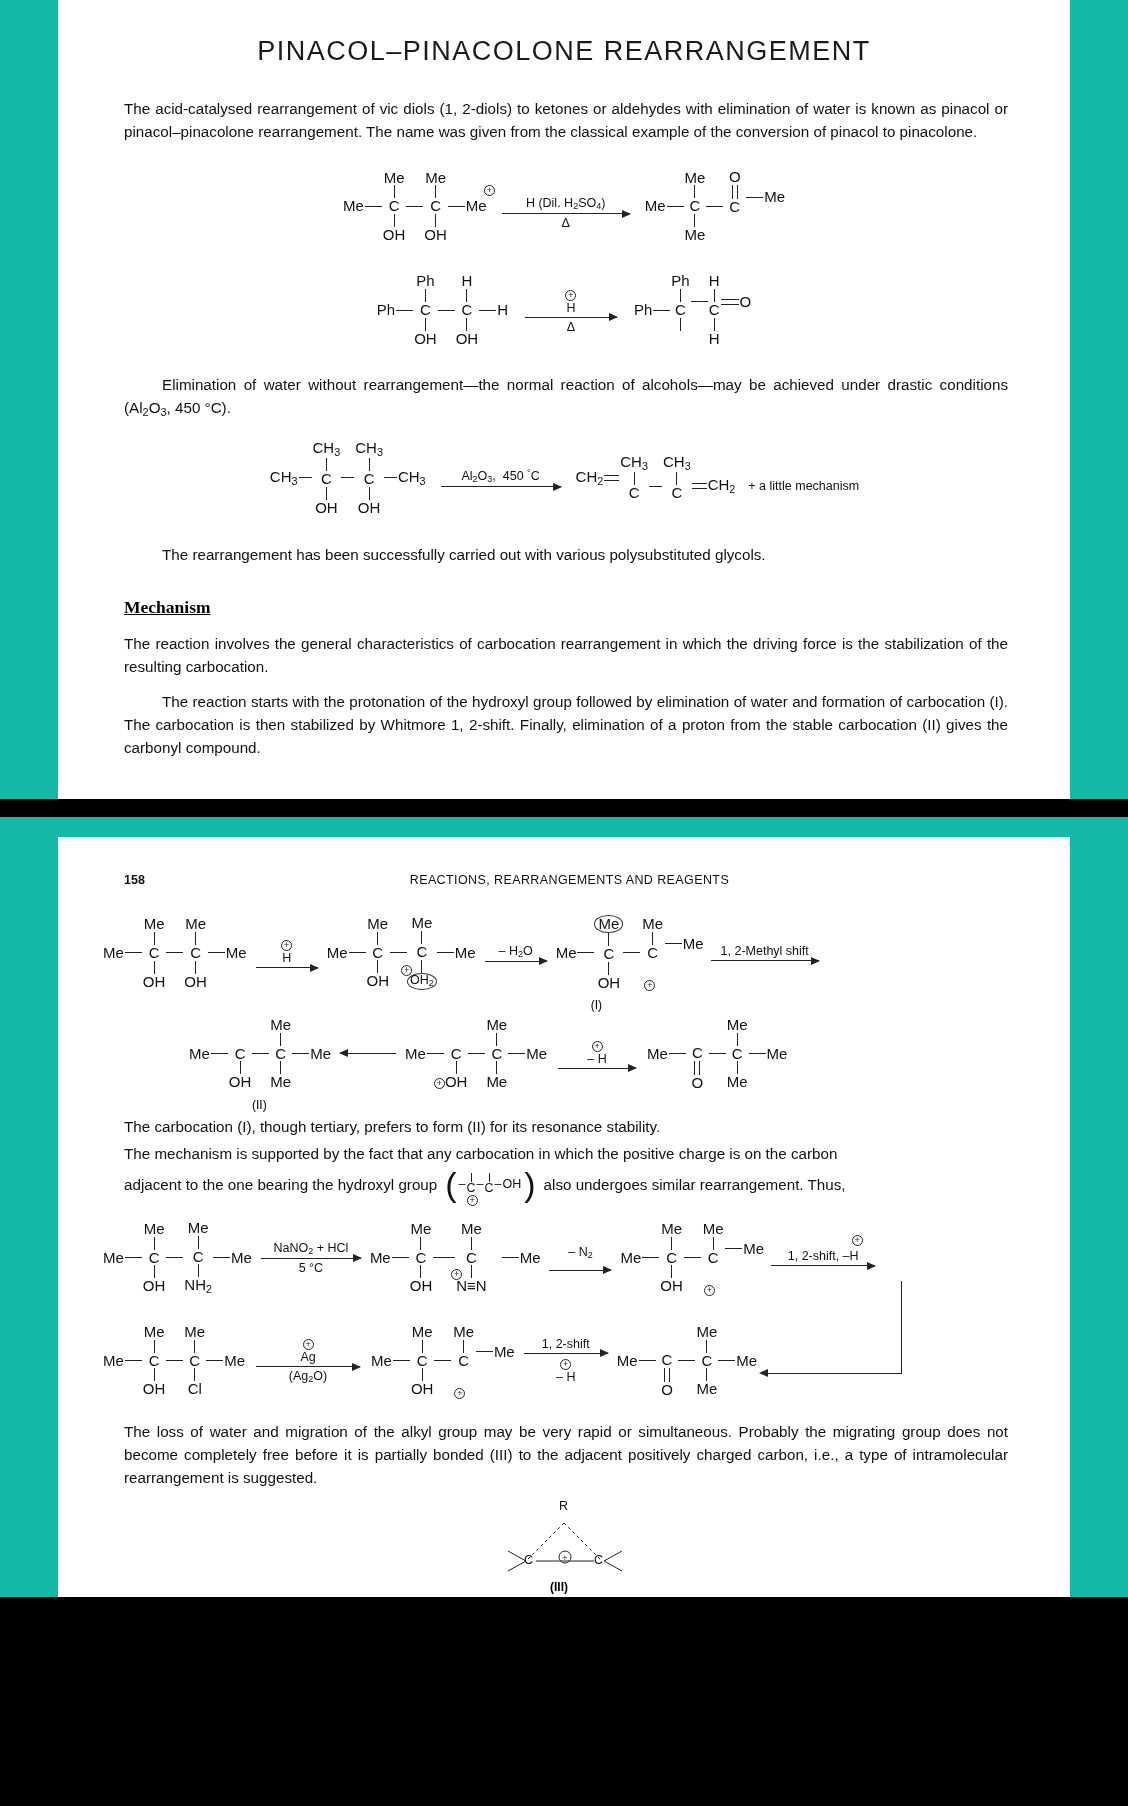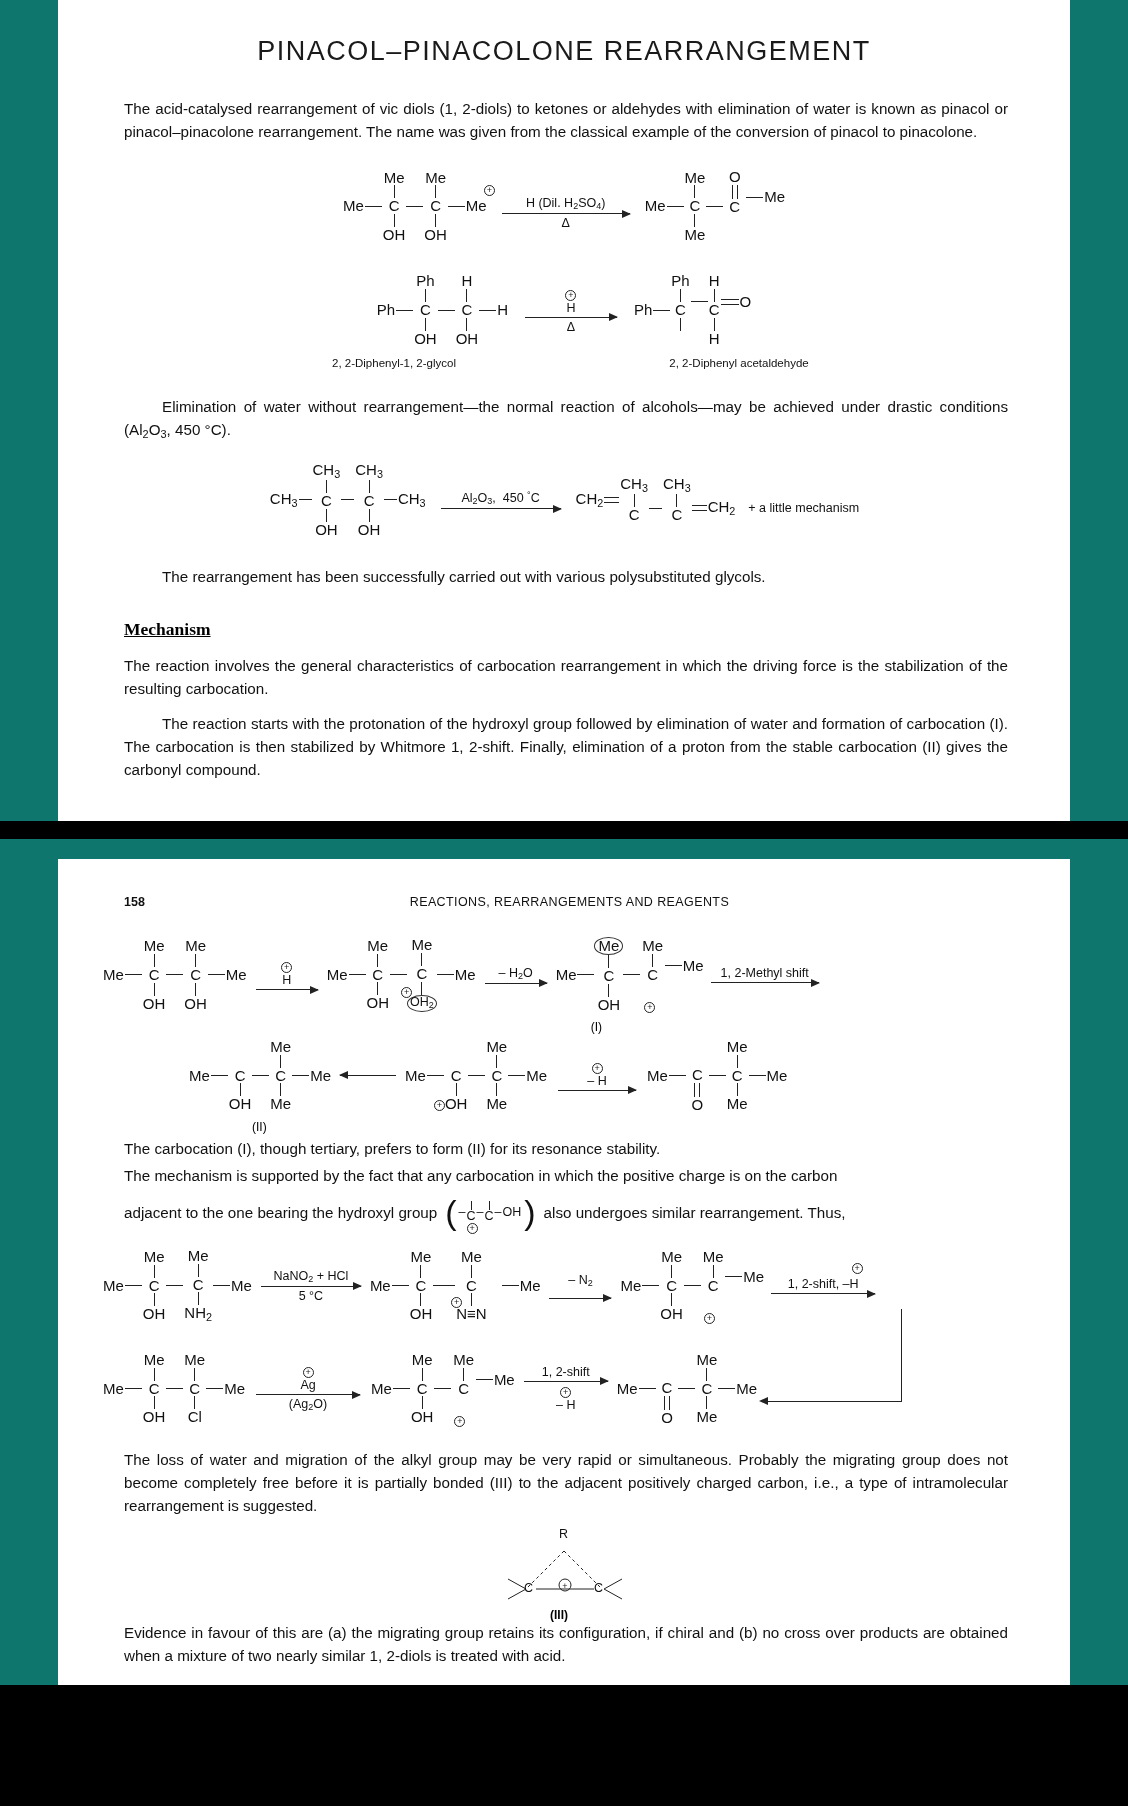--- a/index.html
+++ b/index.html
@@ -2,21 +2,21 @@
 <html><head>
 <meta charset="utf-8">
 <style>
   * { box-sizing: border-box; }
   html, body {
     margin: 0; padding: 0;
     background: #000;
     width: 1128px;
     font-family: "Liberation Sans", sans-serif;
   }
-  .page-wrap { width: 1128px; background:#0f766e; }
+  .page-wrap { width: 1128px; background:#14b8a6; }
 
   .sheet {
     background: #fff;
     margin: 0 auto;
     position: relative;
   }
   .sheet1 { width: 1012px; margin-left: 58px; padding: 18px 0 40px 0; }
   .sheet2 { width: 1012px; margin-left: 58px; padding: 10px 0 12px 0; margin-top: 20px;}
 
   .gap { height: 18px; background:#000; }
@@ -232,25 +232,20 @@
             <span class="vbond"></span>
             <span class="chem atom">C</span>
             <span class="vbond"></span>
             <span class="chem atom">H</span>
           </div>
           <span class="dbond" style="margin-bottom:17px;"></span>
           <span class="chem atom" style="margin-bottom:17px;">O</span>
         </div>
       </div>
 
-      <div class="row" style="margin-top:4px;">
-        <span class="caption" style="width:310px;">2, 2-Diphenyl-1, 2-glycol</span>
-        <span style="width:40px;"></span>
-        <span class="caption" style="width:300px;">2, 2-Diphenyl acetaldehyde</span>
-      </div>
     </div>
 
     <div class="body-text indent" style="margin-top:26px;">
       Elimination of water without rearrangement—the normal reaction of alcohols—may be achieved under
       drastic conditions (Al<sub>2</sub>O<sub>3</sub>, 450&nbsp;°C).
     </div>
 
     <div class="scheme" style="margin-top:20px;">
       <div class="row">
         <div style="display:flex;align-items:center;">
@@ -491,21 +486,21 @@
           </div>
           <span class="hbond"></span>
           <span class="chem atom">Me</span>
         </div>
       </div>
     </div>
 
     <div class="body-text" style="margin-top:24px;">The carbocation (I), though tertiary, prefers to form (II) for its resonance stability.</div>
     <div class="body-text" style="margin-top:4px;">The mechanism is supported by the fact that any carbocation in which the positive charge is on the carbon</div>
 
-    <div style="display:flex;align-items:center;margin:12px 62px 0 66px;font-size:15.2px;color:#111;">
+    <div style="display:flex;align-items:center;margin:6px 62px 0 66px;font-size:15.2px;color:#111;">
       <span>adjacent to the one bearing the hydroxyl group</span>
       <span class="note-box" style="margin:0 8px;">
         <span class="paren">(</span>
         <span style="display:flex;align-items:center;margin:0 2px;">
           <span class="chem chem-sm">–</span>
           <div class="vstack" style="position:relative;">
             <span class="vbond" style="height:9px;"></span>
             <span class="chem chem-sm atom">C</span>
             <span class="plus-circ" style="position:absolute;bottom:-11px;left:1px;"></span>
           </div>
@@ -730,16 +725,15 @@
             <text x="91" y="62" font-size="9" text-anchor="middle" fill="#222" font-family="Liberation Sans, sans-serif">+</text>
           </svg>
           <span class="chem chem-sm" style="position:absolute;left:85px;top:0px;">R</span>
           <span class="chem chem-sm" style="position:absolute;left:50px;top:54px;">C</span>
           <span class="chem chem-sm" style="position:absolute;left:120px;top:54px;">C</span>
           <span class="lbl" style="position:absolute;left:76px;top:78px;font-weight:bold;">(III)</span>
         </div>
       </div>
     </div>
 
-    <div class="body-text" style="margin-top:8px;padding-bottom:6px;">Evidence in favour of this are (a) the migrating group retains its configuration, if chiral and (b) no cross over products are obtained when a mixture of two nearly similar 1, 2-diols is treated with acid.</div>
   </div>
 
 </div>
 
 </body></html>

